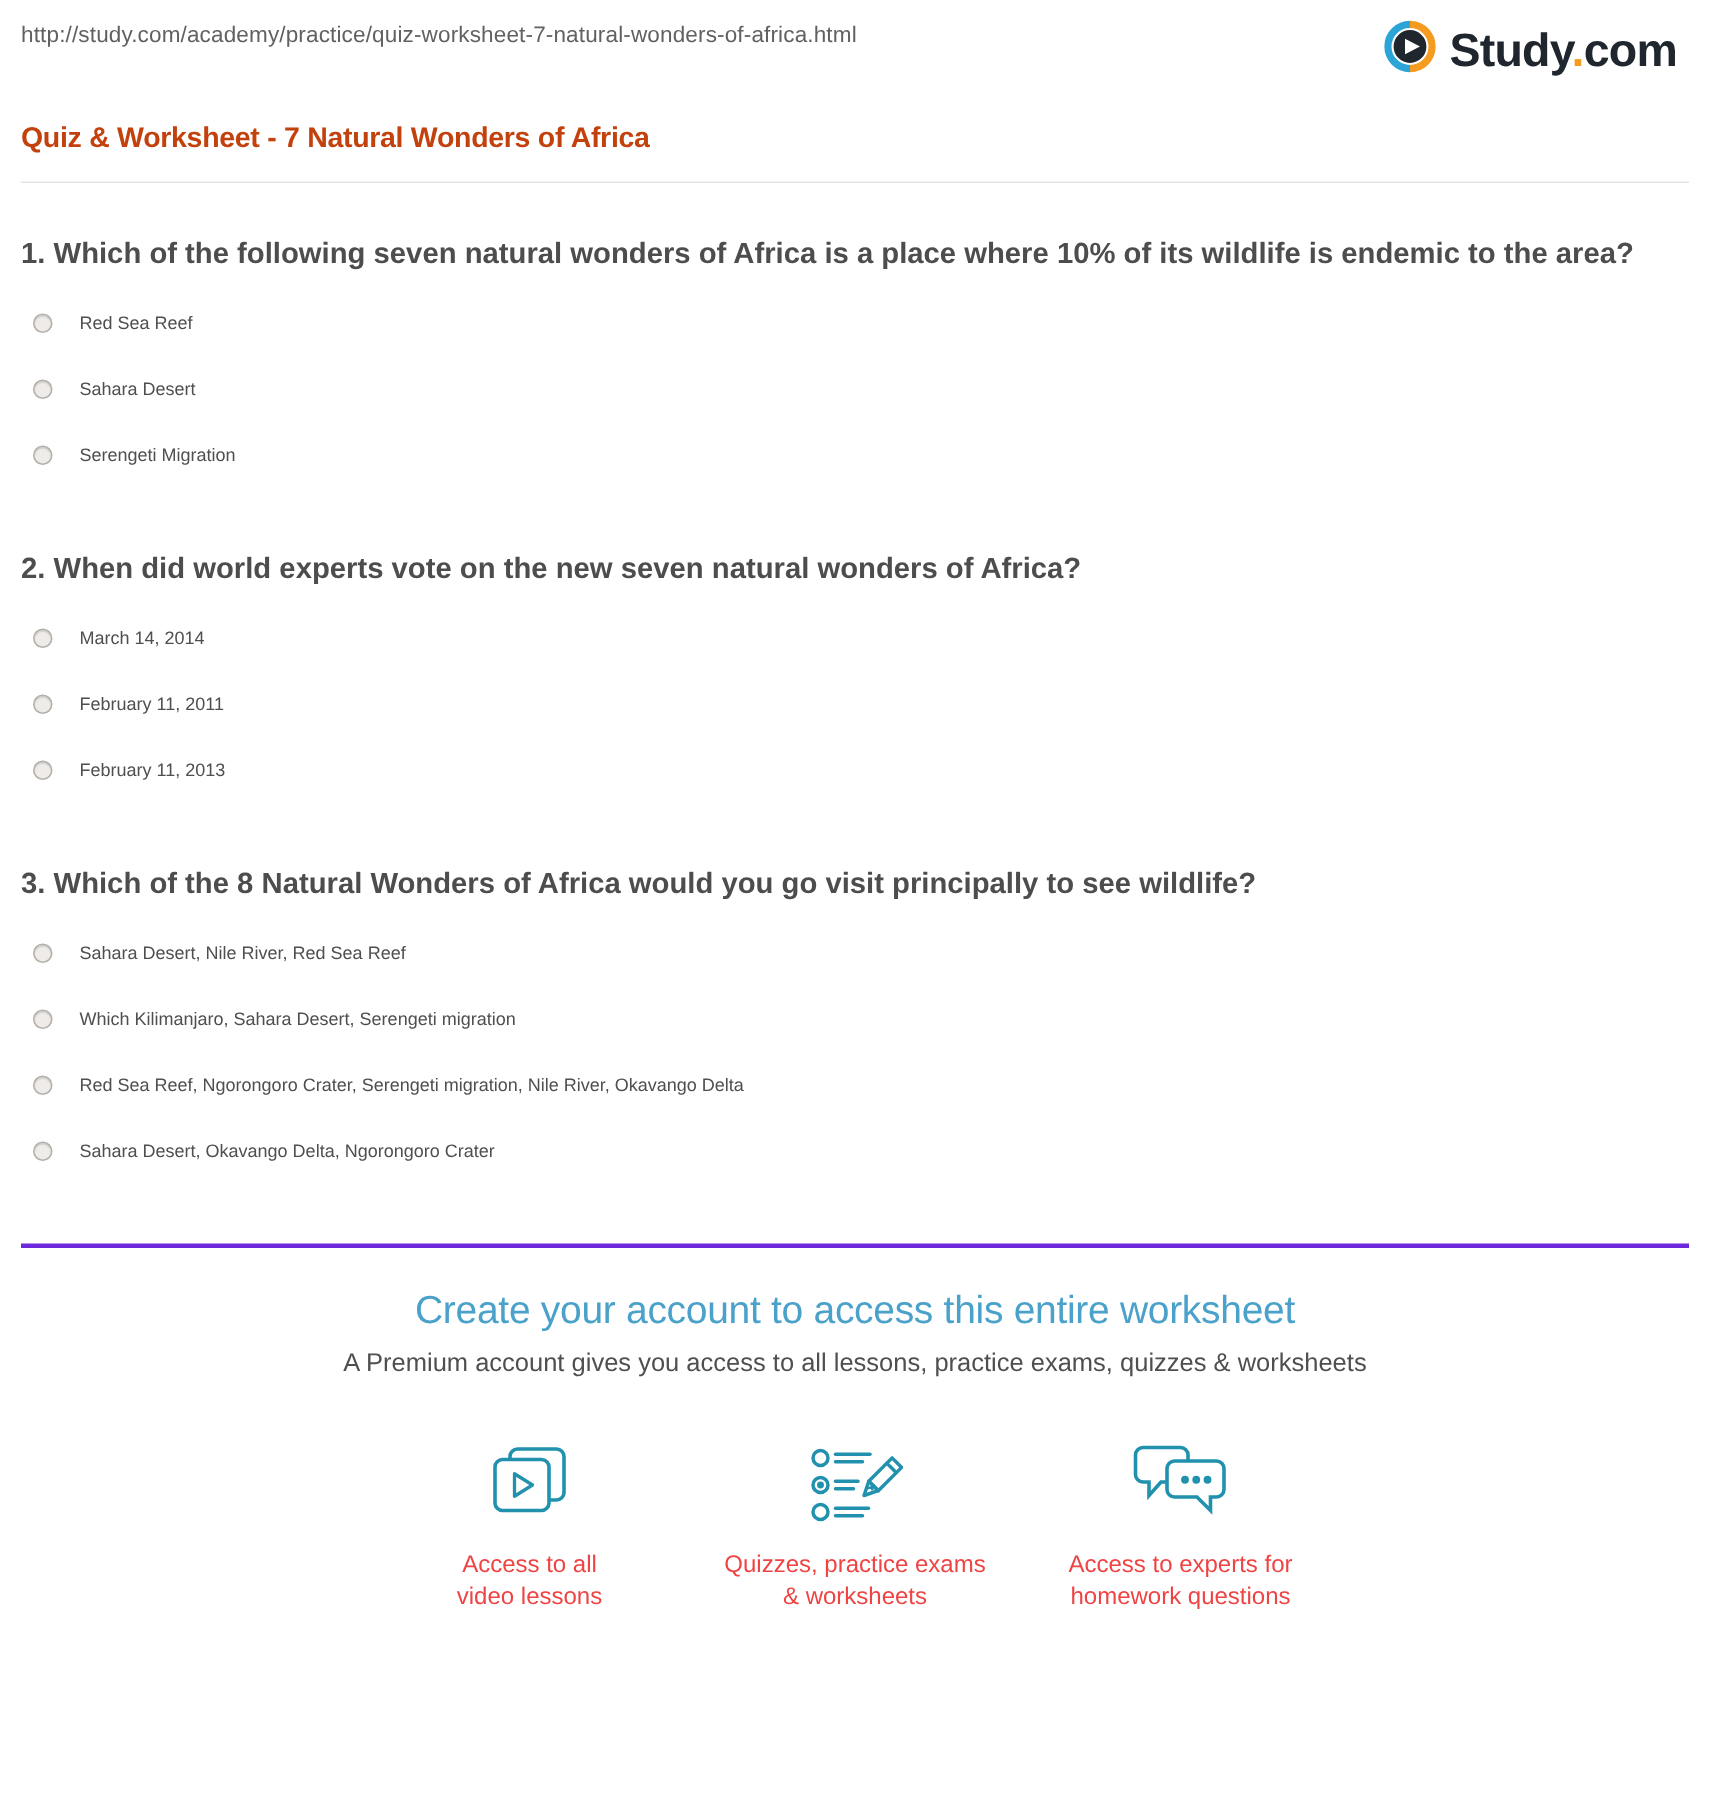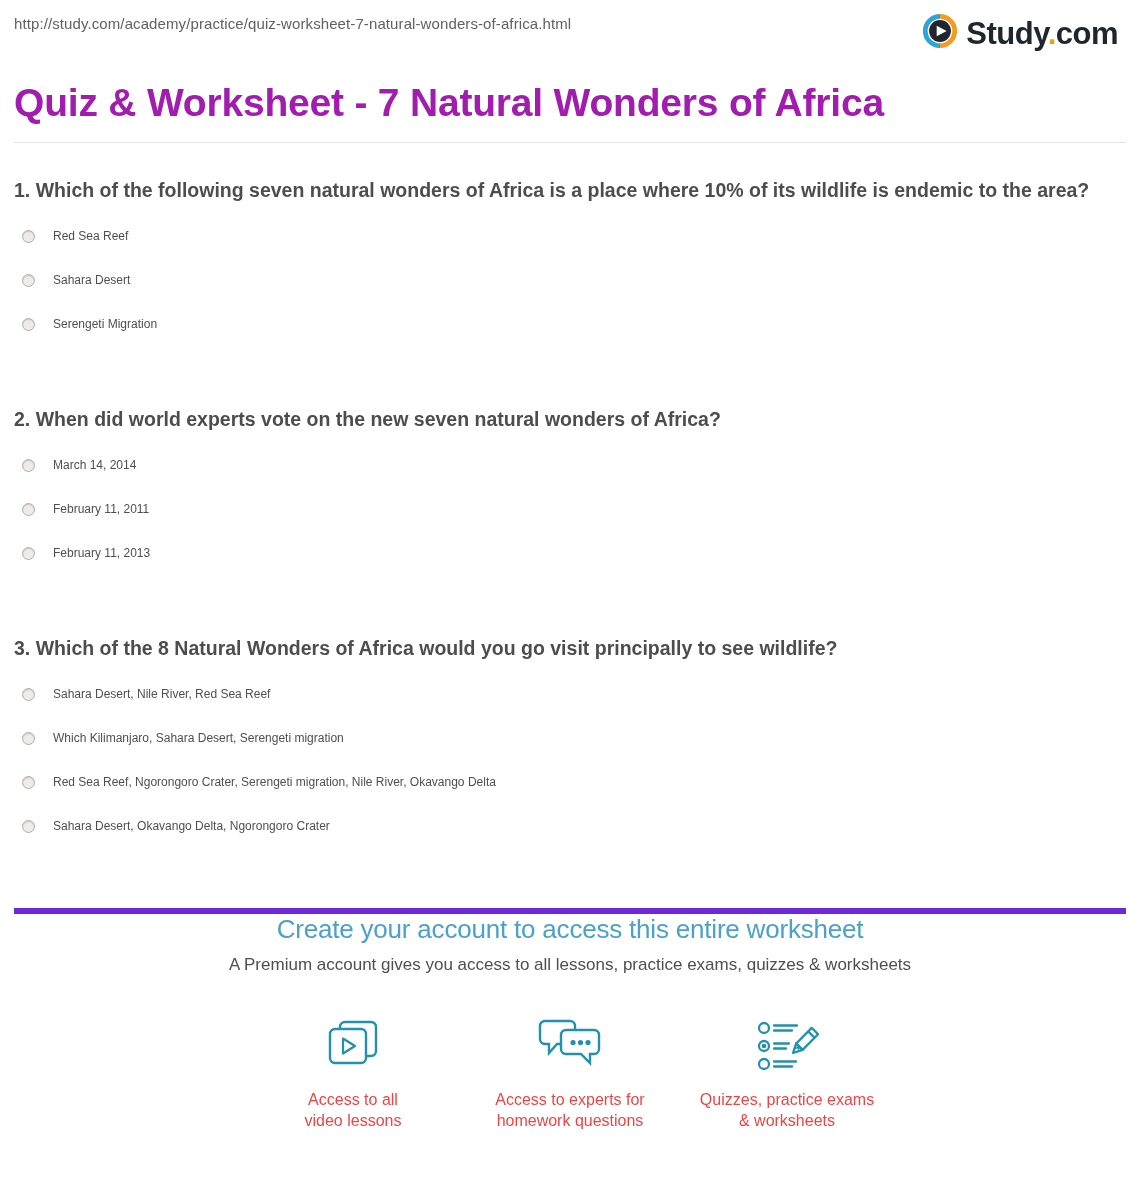--- a/index.html
+++ b/index.html
@@ -35,32 +35,32 @@
     font-weight: bold;
     color: #20262e;
     letter-spacing: -0.5px;
     line-height: 1;
   }
   .logo-dot { color: #f59b20; }
   
   .content { padding: 0 14px; }
   h1.page-title {
     margin-top: 27px;
-    font-size: 39px;
+    font-size: 19px;
     font-weight: bold;
-    color: #a21caf;
+    color: #c2410c;
     letter-spacing: -0.2px;
   }
   hr.title-rule {
     border: none;
     border-top: 1px solid #e3e3e3;
     margin-top: 17px;
   }
   
-  .question { margin-top: 69px; }
+  .question { margin-top: 50px; }
   .question:first-of-type { margin-top: 33px; }
   .question-text {
     font-size: 19.5px;
     font-weight: bold;
     color: #4d4d4d;
     line-height: 28px;
     max-width: 1100px;
   }
   .options { margin-top: 10px; }
   .option {
@@ -80,23 +80,24 @@
     box-shadow: inset 0 1px 1px rgba(0,0,0,0.15);
   }
   .option-label {
     margin-left: 18px;
     font-size: 12px;
     color: #4f4f4f;
     line-height: 24px;
   }
   
   .cta {
-    margin-top: 70px;
-    border-top: 6px solid #6d28d9;
+    margin-top: 50px;
+    border-top: 3px solid #6d28d9;
     text-align: center;
+    padding-top: 26px;
   }
   .cta-title {
     font-size: 26px;
     font-weight: normal;
     color: #4aa1c9;
     letter-spacing: -0.2px;
   }
   .cta-subtitle {
     margin-top: 10px;
     font-size: 17px;
@@ -207,36 +208,20 @@
         <div class="feature-icon">
           <svg width="58" height="56" viewBox="0 0 58 54">
             <rect x="16" y="3" width="36" height="34" rx="5" fill="none" stroke="#2191ae" stroke-width="2.4"></rect>
             <rect x="6" y="10" width="36" height="34" rx="5" fill="#ffffff" stroke="#2191ae" stroke-width="2.4"></rect>
             <path d="M19 19.5 L31 27 L19 34.5 Z" fill="none" stroke="#2191ae" stroke-width="2.2" stroke-linejoin="round"></path>
           </svg>
         </div>
         <div class="feature-label">
           <div>Access to all</div>
           <div>video lessons</div>
-        </div>
-      </div>
-
-      <div class="feature">
-        <div class="feature-icon">
-          <svg width="66" height="56" viewBox="0 0 66 54">
-            <path d="M8 2 h25 a5 5 0 0 1 5 5 v13 a5 5 0 0 1 -5 5 h-13 l-8 9 v-9 h-4 a5 5 0 0 1 -5 -5 V7 a5 5 0 0 1 5 -5 Z" fill="none" stroke="#2191ae" stroke-width="2.4"></path>
-            <path d="M29 11 h28 a5 5 0 0 1 5 5 v14 a5 5 0 0 1 -5 5 h-4 v9 l-9 -9 h-15 a5 5 0 0 1 -5 -5 V16 a5 5 0 0 1 5 -5 Z" fill="#ffffff" stroke="#2191ae" stroke-width="2.4"></path>
-            <circle cx="36" cy="23.5" r="2.6" fill="#2191ae"></circle>
-            <circle cx="43.5" cy="23.5" r="2.6" fill="#2191ae"></circle>
-            <circle cx="51" cy="23.5" r="2.6" fill="#2191ae"></circle>
-          </svg>
-        </div>
-        <div class="feature-label">
-          <div>Access to experts for</div>
-          <div>homework questions</div>
         </div>
       </div>
 
       <div class="feature">
         <div class="feature-icon">
           <svg width="64" height="56" viewBox="0 0 64 54">
             <g stroke="#2191ae" stroke-width="2.3" fill="none" stroke-linecap="round">
               <circle cx="9" cy="9" r="5"></circle>
               <circle cx="9" cy="27" r="5"></circle>
               <circle cx="9" cy="45" r="5"></circle>
@@ -255,16 +240,32 @@
               <path d="M-1.6 6.2 L0.2 8 L2.4 3.6" stroke-width="1.6"></path>
             </g>
           </svg>
         </div>
         <div class="feature-label">
           <div>Quizzes, practice exams</div>
           <div>&amp; worksheets</div>
         </div>
       </div>
 
+      <div class="feature">
+        <div class="feature-icon">
+          <svg width="66" height="56" viewBox="0 0 66 54">
+            <path d="M8 2 h25 a5 5 0 0 1 5 5 v13 a5 5 0 0 1 -5 5 h-13 l-8 9 v-9 h-4 a5 5 0 0 1 -5 -5 V7 a5 5 0 0 1 5 -5 Z" fill="none" stroke="#2191ae" stroke-width="2.4"></path>
+            <path d="M29 11 h28 a5 5 0 0 1 5 5 v14 a5 5 0 0 1 -5 5 h-4 v9 l-9 -9 h-15 a5 5 0 0 1 -5 -5 V16 a5 5 0 0 1 5 -5 Z" fill="#ffffff" stroke="#2191ae" stroke-width="2.4"></path>
+            <circle cx="36" cy="23.5" r="2.6" fill="#2191ae"></circle>
+            <circle cx="43.5" cy="23.5" r="2.6" fill="#2191ae"></circle>
+            <circle cx="51" cy="23.5" r="2.6" fill="#2191ae"></circle>
+          </svg>
+        </div>
+        <div class="feature-label">
+          <div>Access to experts for</div>
+          <div>homework questions</div>
+        </div>
+      </div>
+
     </div>
   </div>
 
 </div>
 
 </body></html>

